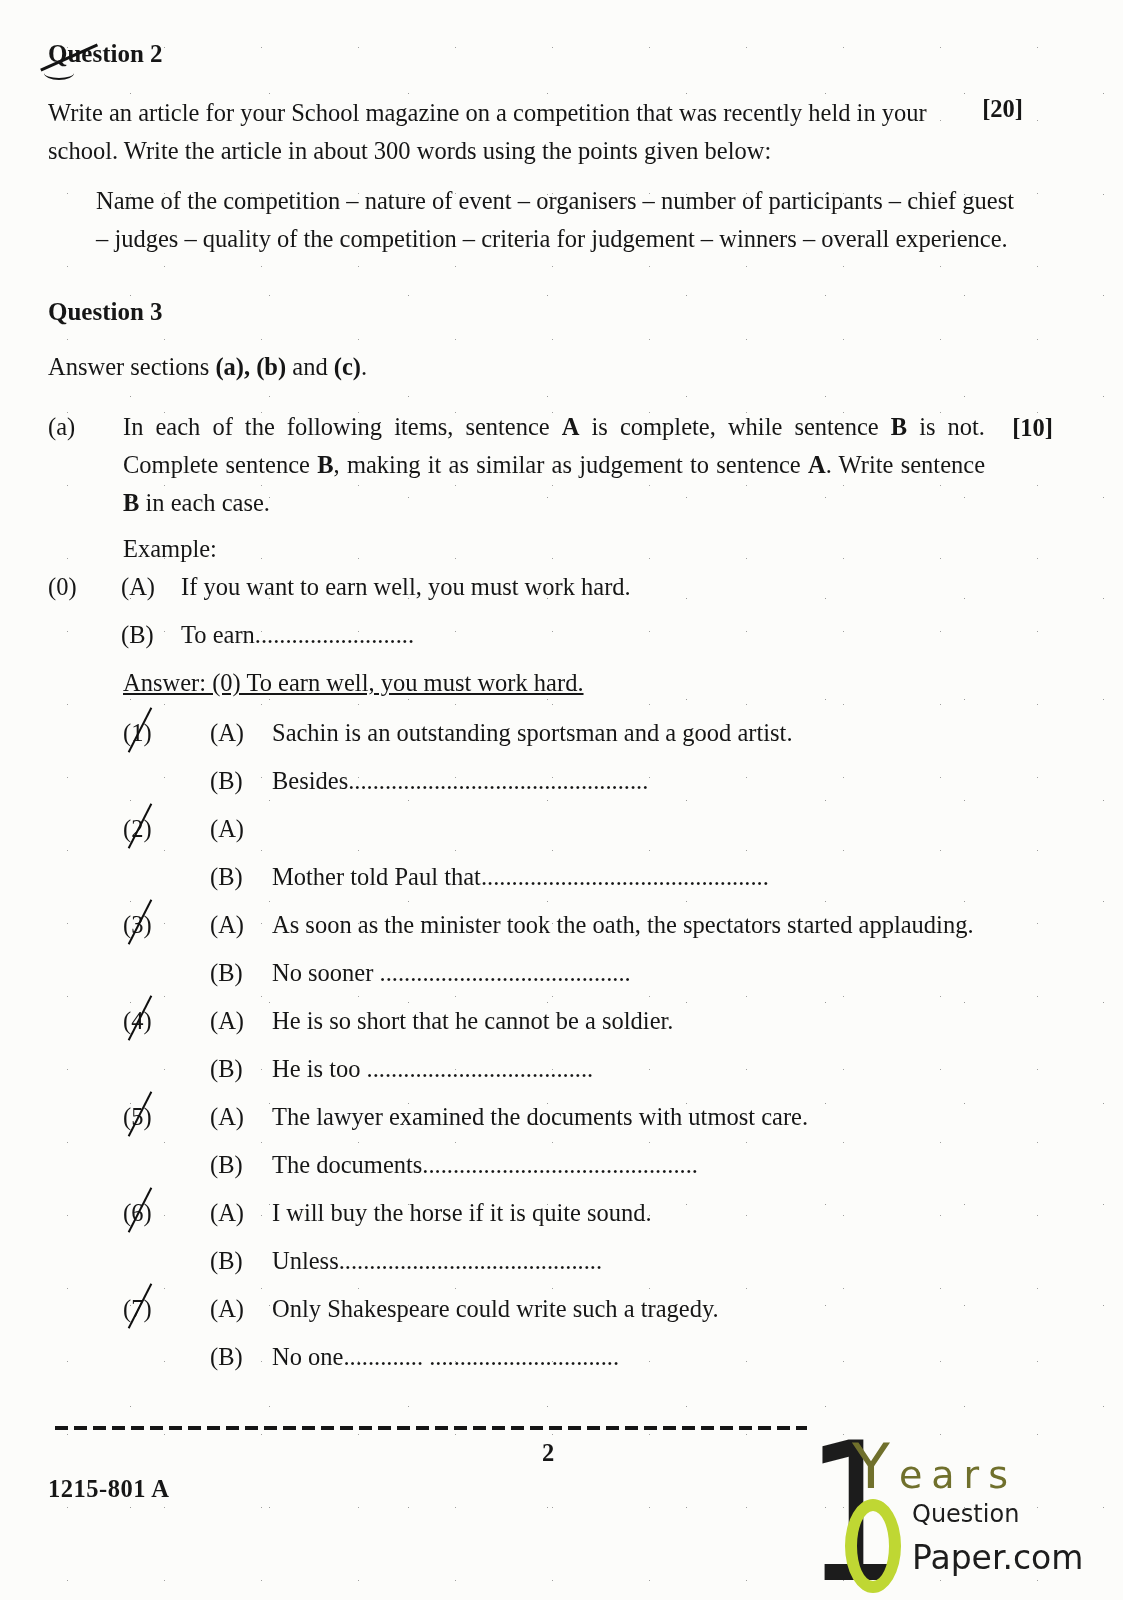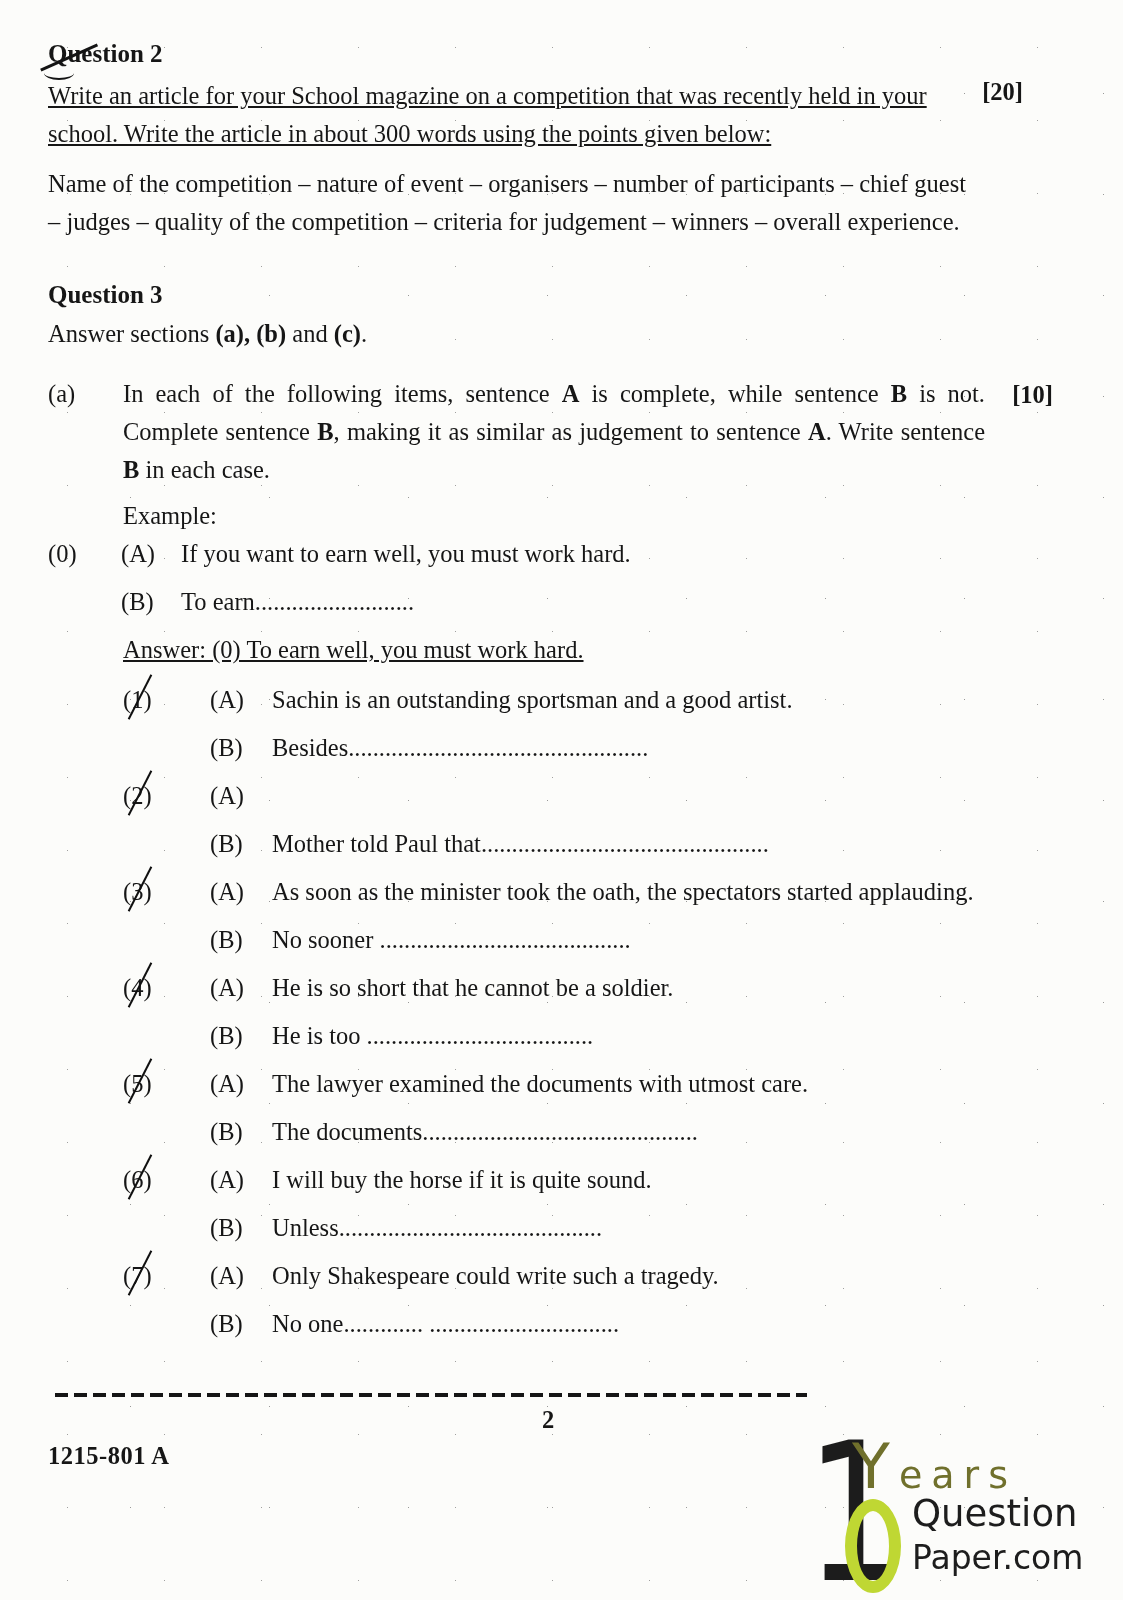--- a/index.html
+++ b/index.html
@@ -24,23 +24,23 @@
   .pen{position:absolute; background:#141414;}
   .pen-slash{left:-10px; top:16px; width:62px; height:2.5px; transform:rotate(-24deg); background:#141414;}
   .pen-arc{left:-4px; top:26px; width:30px; height:12px; background:transparent;
     border-bottom:2.5px solid #141414; border-radius:0 0 60% 60%;}
   .para{margin:0; line-height:38px;}
   .w925{width:925px;}
   .rel{position:relative;}
   .marks{position:absolute; top:1px; font-weight:bold;}
   .marks-q2{right:100px;}
   .marks-q3{right:70px;}
-  .mt14{margin-top:9px;text-decoration:underline;}
-  .mt12{margin-top:12px;}
-  .mt18{margin-top:6px;}
+  .mt14{margin-top:26px;}
+  .mt12{margin-top:12px;margin-left:48px;}
+  .mt18{margin-top:22px;}
   .mt22{margin-top:22px;}
   b{font-weight:bold;}
   .parta{display:grid; grid-template-columns:75px 862px; line-height:38px;}
   .pa-text{text-align:justify;}
   .ind{margin-left:75px;}
   .exlabel{margin-top:8px; line-height:38px;}
   .ex-row{display:grid; grid-template-columns:73px 60px auto; line-height:38px; margin:0 0 10px 0;}
   .ex-row:first-of-type{margin-top:8px;}
   .item-row{display:grid; grid-template-columns:87px 62px auto; line-height:38px; margin:0 0 10px 75px;}
   .answer{margin:0 0 12px 75px; line-height:38px;text-decoration:underline;}
@@ -54,21 +54,21 @@
   .papercode{font-weight:bold; line-height:38px; margin-top:-2px; letter-spacing:0.5px;}
   
   .logo{position:absolute; left:800px; top:1425px; width:322px; height:175px; font-family:"DejaVu Sans", sans-serif;}
   .logo-one{position:absolute; left:6px; top:14px; font-size:192px; line-height:150px;
     color:#1c1c1c; transform:scaleX(0.78); transform-origin:left top;}
   .logo-years{position:absolute; left:52px; top:16px; display:block; font-size:38px; line-height:52px;
     letter-spacing:9px; color:#70702c;}
   .logo-years::first-letter{font-size:62px;}
   .logo-zero{position:absolute; left:45px; top:74px; width:56px; height:94px;
     border:12px solid #bfd733; border-radius:50%; box-sizing:border-box;}
-  .logo-question{position:absolute; left:112px; top:68px; font-size:37px; line-height:42px; color:#1d1d1d;}
+  .logo-question{position:absolute; left:112px; top:68px; font-size:24px; line-height:42px; color:#1d1d1d;}
   .logo-papercom{position:absolute; left:112px; top:112px; font-size:33px; line-height:42px; color:#1d1d1d;}
 </style>
 </head>
 <body>
 
 <div class="page">
   <div class="content">
 
     <h2 class="heading q2h">
       <span>Question 2</span>

